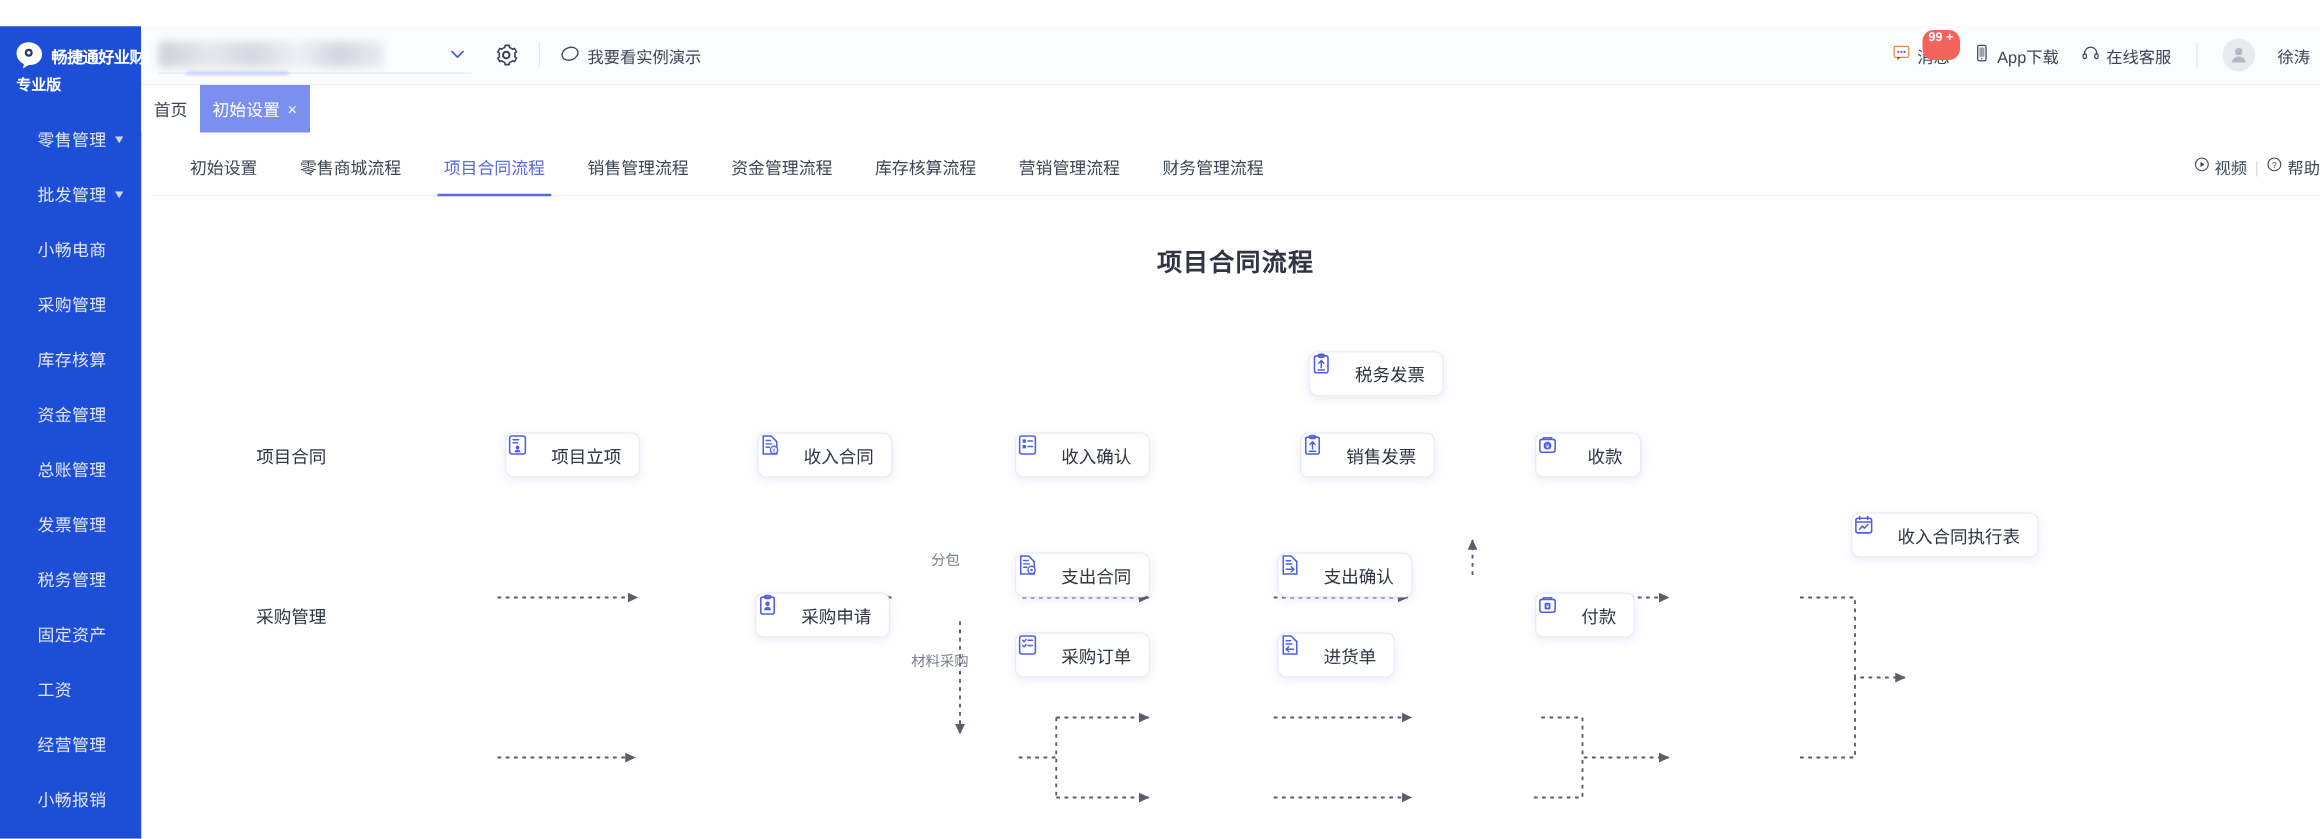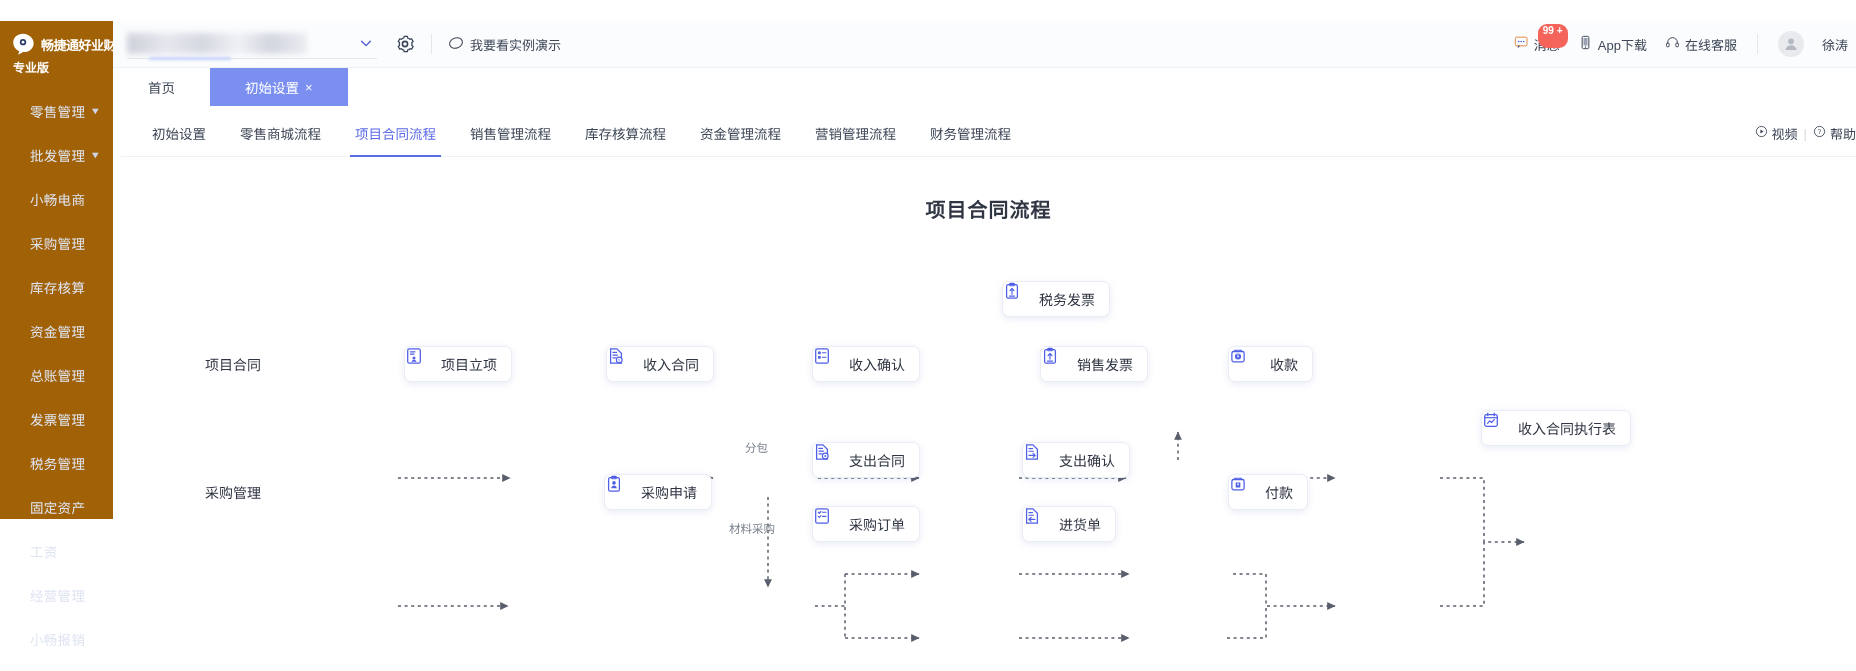--- a/index.html
+++ b/index.html
@@ -8,22 +8,22 @@
     width: 1856px; height: 671px;
     font-family: "Liberation Sans", "DejaVu Sans", sans-serif;
     background: #ffffff;
     overflow: hidden;
   }
   #app { position: relative; width: 1856px; height: 671px; background:#fff; }
 
   
   .sidebar {
     position: absolute; left: 0; top: 21px;
-    width: 113px; height: 498px;
-    background: #a16207;
+    width: 113px; height: 650px;
+    background: #1d4ed8;
     color: #e7eaf4;
   }
   .logo-wrap { padding: 10px 0 2px 10px; }
   .logo-row { display: flex; align-items: center; gap: 5px; }
   .logo-mark {
     width: 26px; height: 26px; flex: none;
     display: flex; align-items: center; justify-content: center;
   }
   .logo-text {
     font-size: 13px; font-weight: 700; color: #ffffff;
@@ -96,21 +96,21 @@
   }
   .username { font-size: 13px; color:#3e4757; max-width: 28px; overflow: hidden; white-space: nowrap;}
 
   
   .tabstrip {
     position: absolute; left: 113px; top: 68px; right: 0; height: 38px;
     background: #ffffff; display: flex; align-items: flex-end;
   }
   .tab {
     height: 38px; display: flex; align-items: center; gap: 6px;
-    padding: 0 35px; font-size: 13.5px; color: #3e4757; cursor: pointer;
+    padding: 0 10px; font-size: 13.5px; color: #3e4757; cursor: pointer;
     white-space: nowrap;
   }
   .tab.active { background: #7b8ff0; color: #ffffff; }
   .tab-close { font-size: 13px; opacity: .95; }
 
   
   .content {
     position: absolute; left: 121px; top: 110px; right: 0px; bottom: 0;
     background: #ffffff;
   }
@@ -313,24 +313,24 @@
           <div class="subtab">
             <span>零售商城流程</span>
           </div>
           <div class="subtab active">
             <span>项目合同流程</span>
           </div>
           <div class="subtab">
             <span>销售管理流程</span>
           </div>
           <div class="subtab">
+            <span>资金管理流程</span>
+          </div>
+          <div class="subtab">
             <span>库存核算流程</span>
-          </div>
-          <div class="subtab">
-            <span>资金管理流程</span>
           </div>
           <div class="subtab">
             <span>营销管理流程</span>
           </div>
           <div class="subtab">
             <span>财务管理流程</span>
           </div>
         </div>
       <div class="subtabs-right">
         <span class="sr-item">
@@ -434,21 +434,21 @@
               <svg viewBox="0 0 20 20" width="18" height="18">
                 <rect x="3" y="2" width="14" height="16" rx="2" fill="none" stroke="#4f5fe8" stroke-width="1.4"></rect>
                 <rect x="5.6" y="5" width="3" height="3" fill="#4f5fe8"></rect>
                 <path d="M10.4 6.4h4" stroke="#4f5fe8" stroke-width="1.3" stroke-linecap="round"></path>
                 <rect x="5.6" y="10" width="3" height="3" fill="#4f5fe8"></rect>
                 <path d="M10.4 11.4h4" stroke="#4f5fe8" stroke-width="1.3" stroke-linecap="round"></path>
               </svg>
             </span>
             <span>收入确认</span>
           </div>
-          <div class="node" style="left: 881px; top: 46px;">
+          <div class="node" style="left: 926px; top: 46px;">
             <span class="nicon">
               <svg viewBox="0 0 20 20" width="18" height="18">
                 <rect x="4" y="3" width="12" height="15" rx="1.8" fill="none" stroke="#4f5fe8" stroke-width="1.4"></rect>
                 <rect x="7.4" y="1.6" width="5.2" height="2.6" rx="1" fill="none" stroke="#4f5fe8" stroke-width="1.3"></rect>
                 <path d="M10 13.6V7.4M7.8 9.6L10 7.2l2.2 2.4" stroke="#4f5fe8" stroke-width="1.3" fill="none" stroke-linecap="round" stroke-linejoin="round"></path>
                 <path d="M7.2 15.6h5.6" stroke="#4f5fe8" stroke-width="1.3" stroke-linecap="round"></path>
               </svg>
             </span>
             <span>税务发票</span>
           </div>

